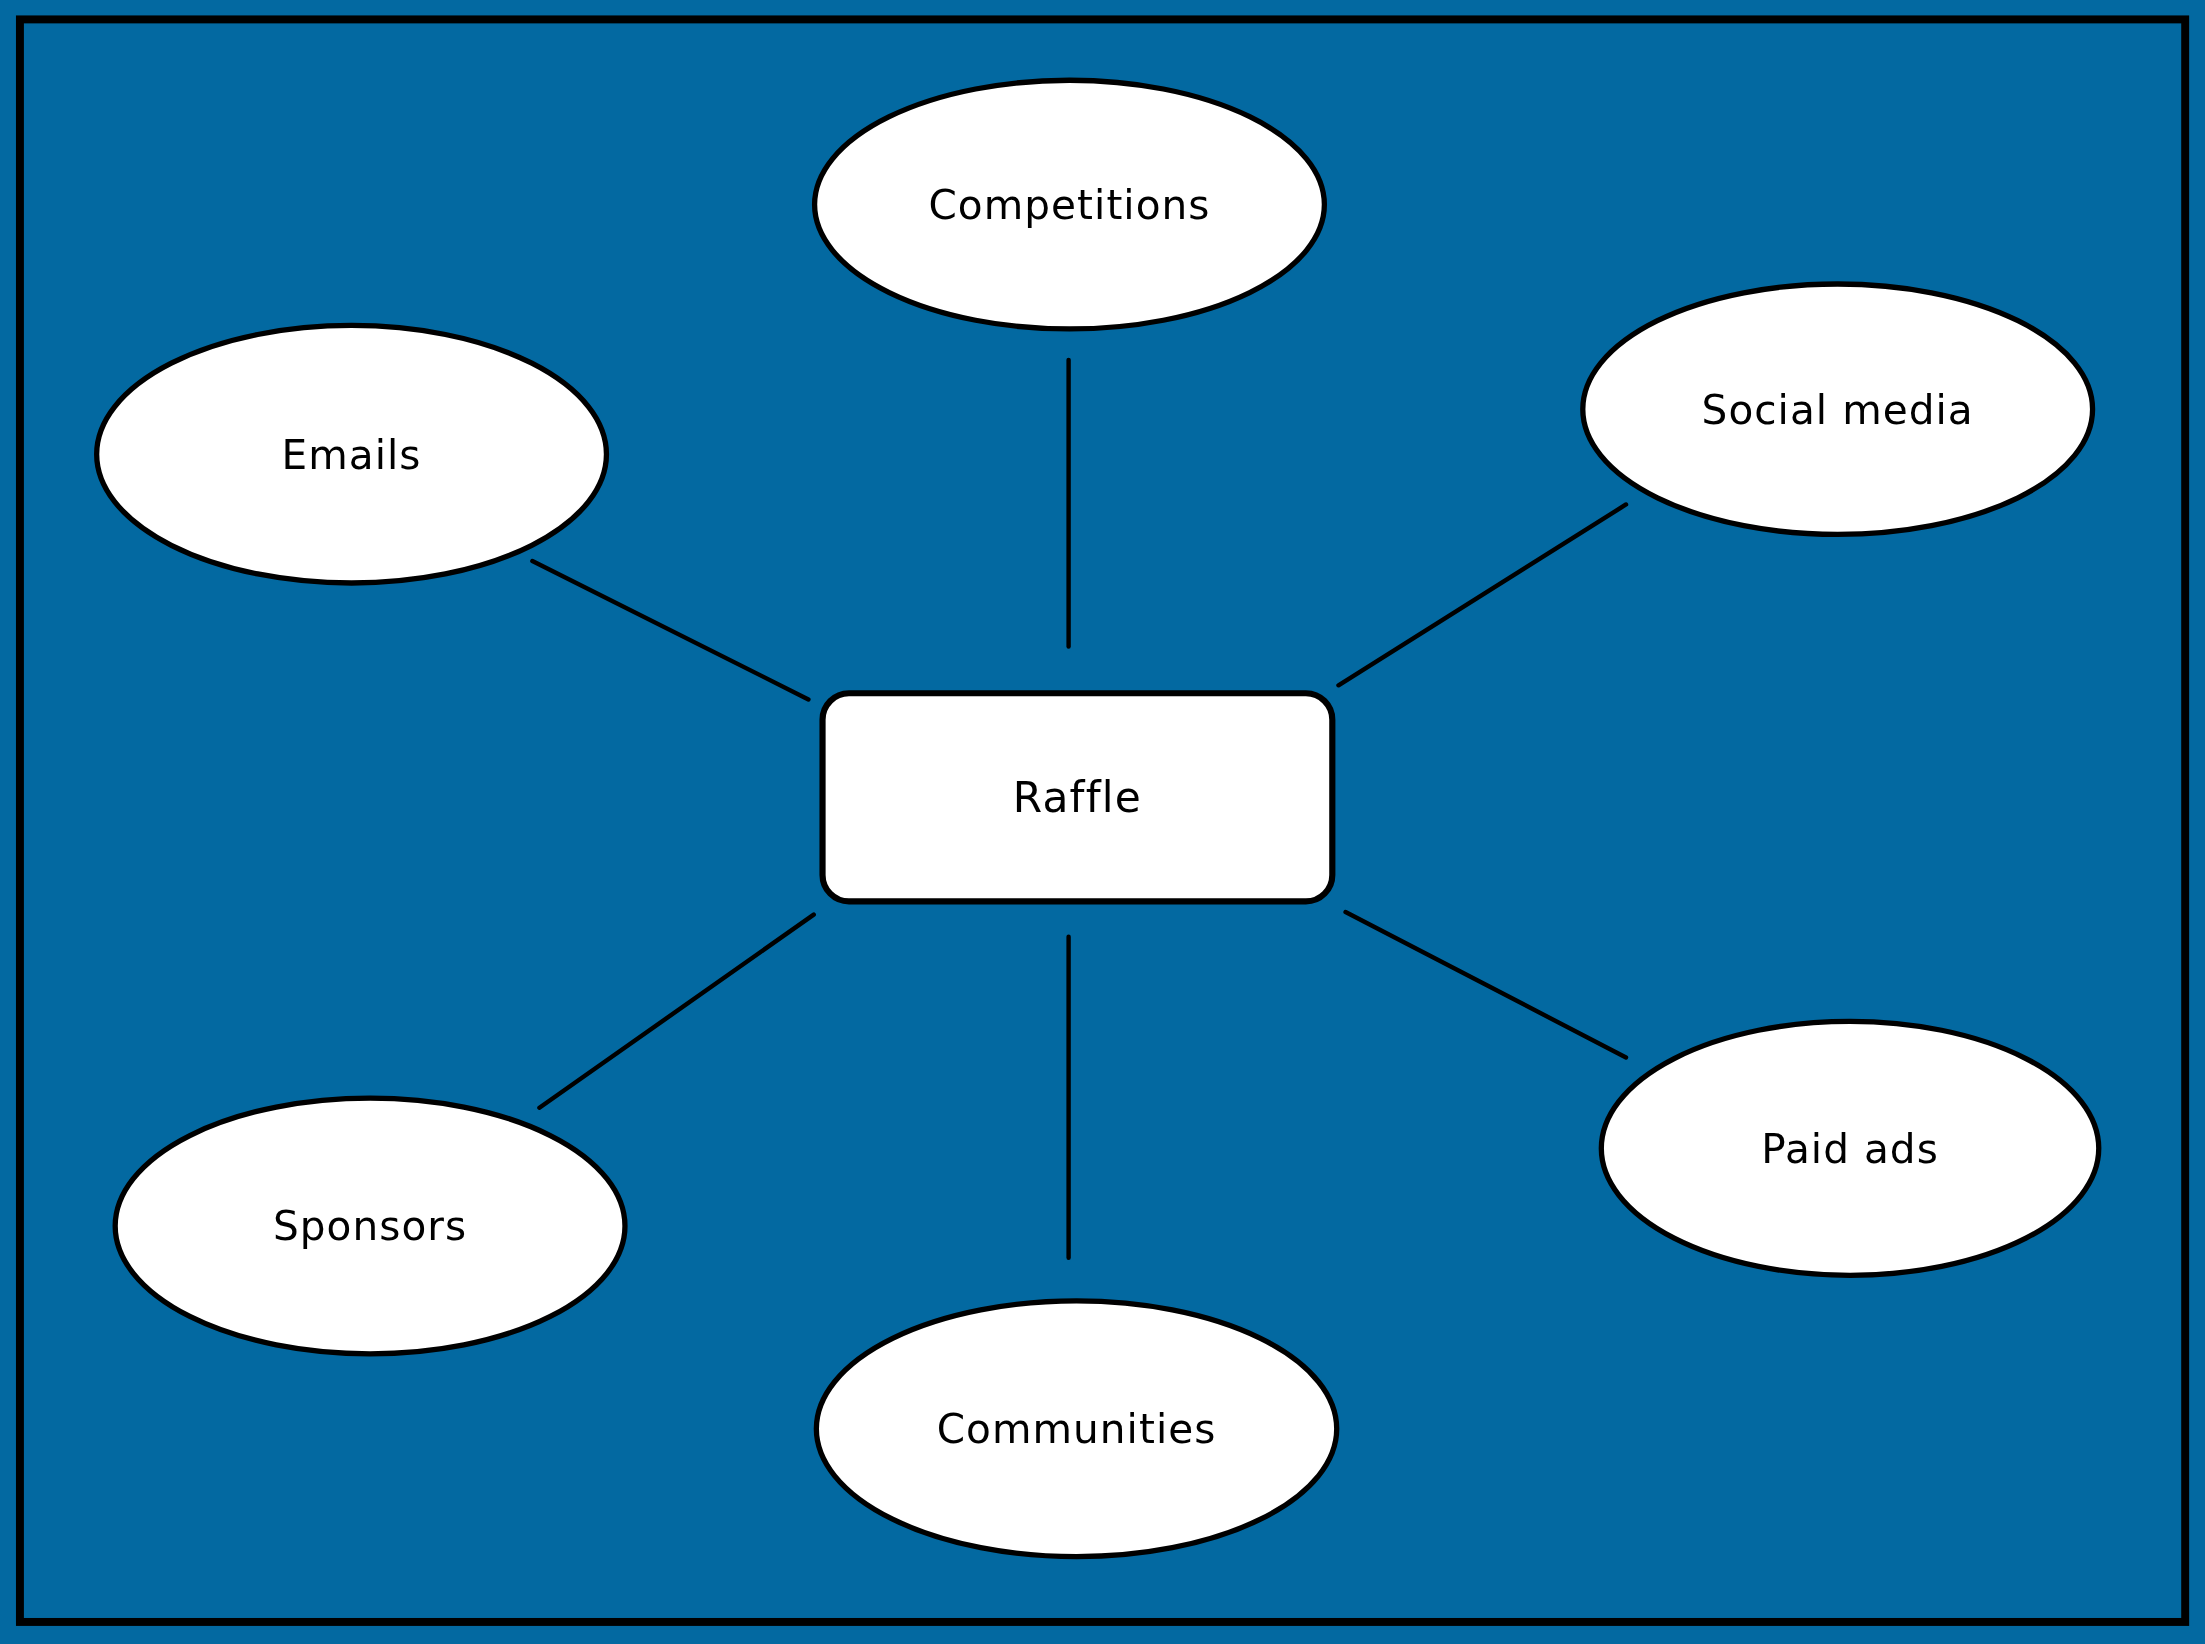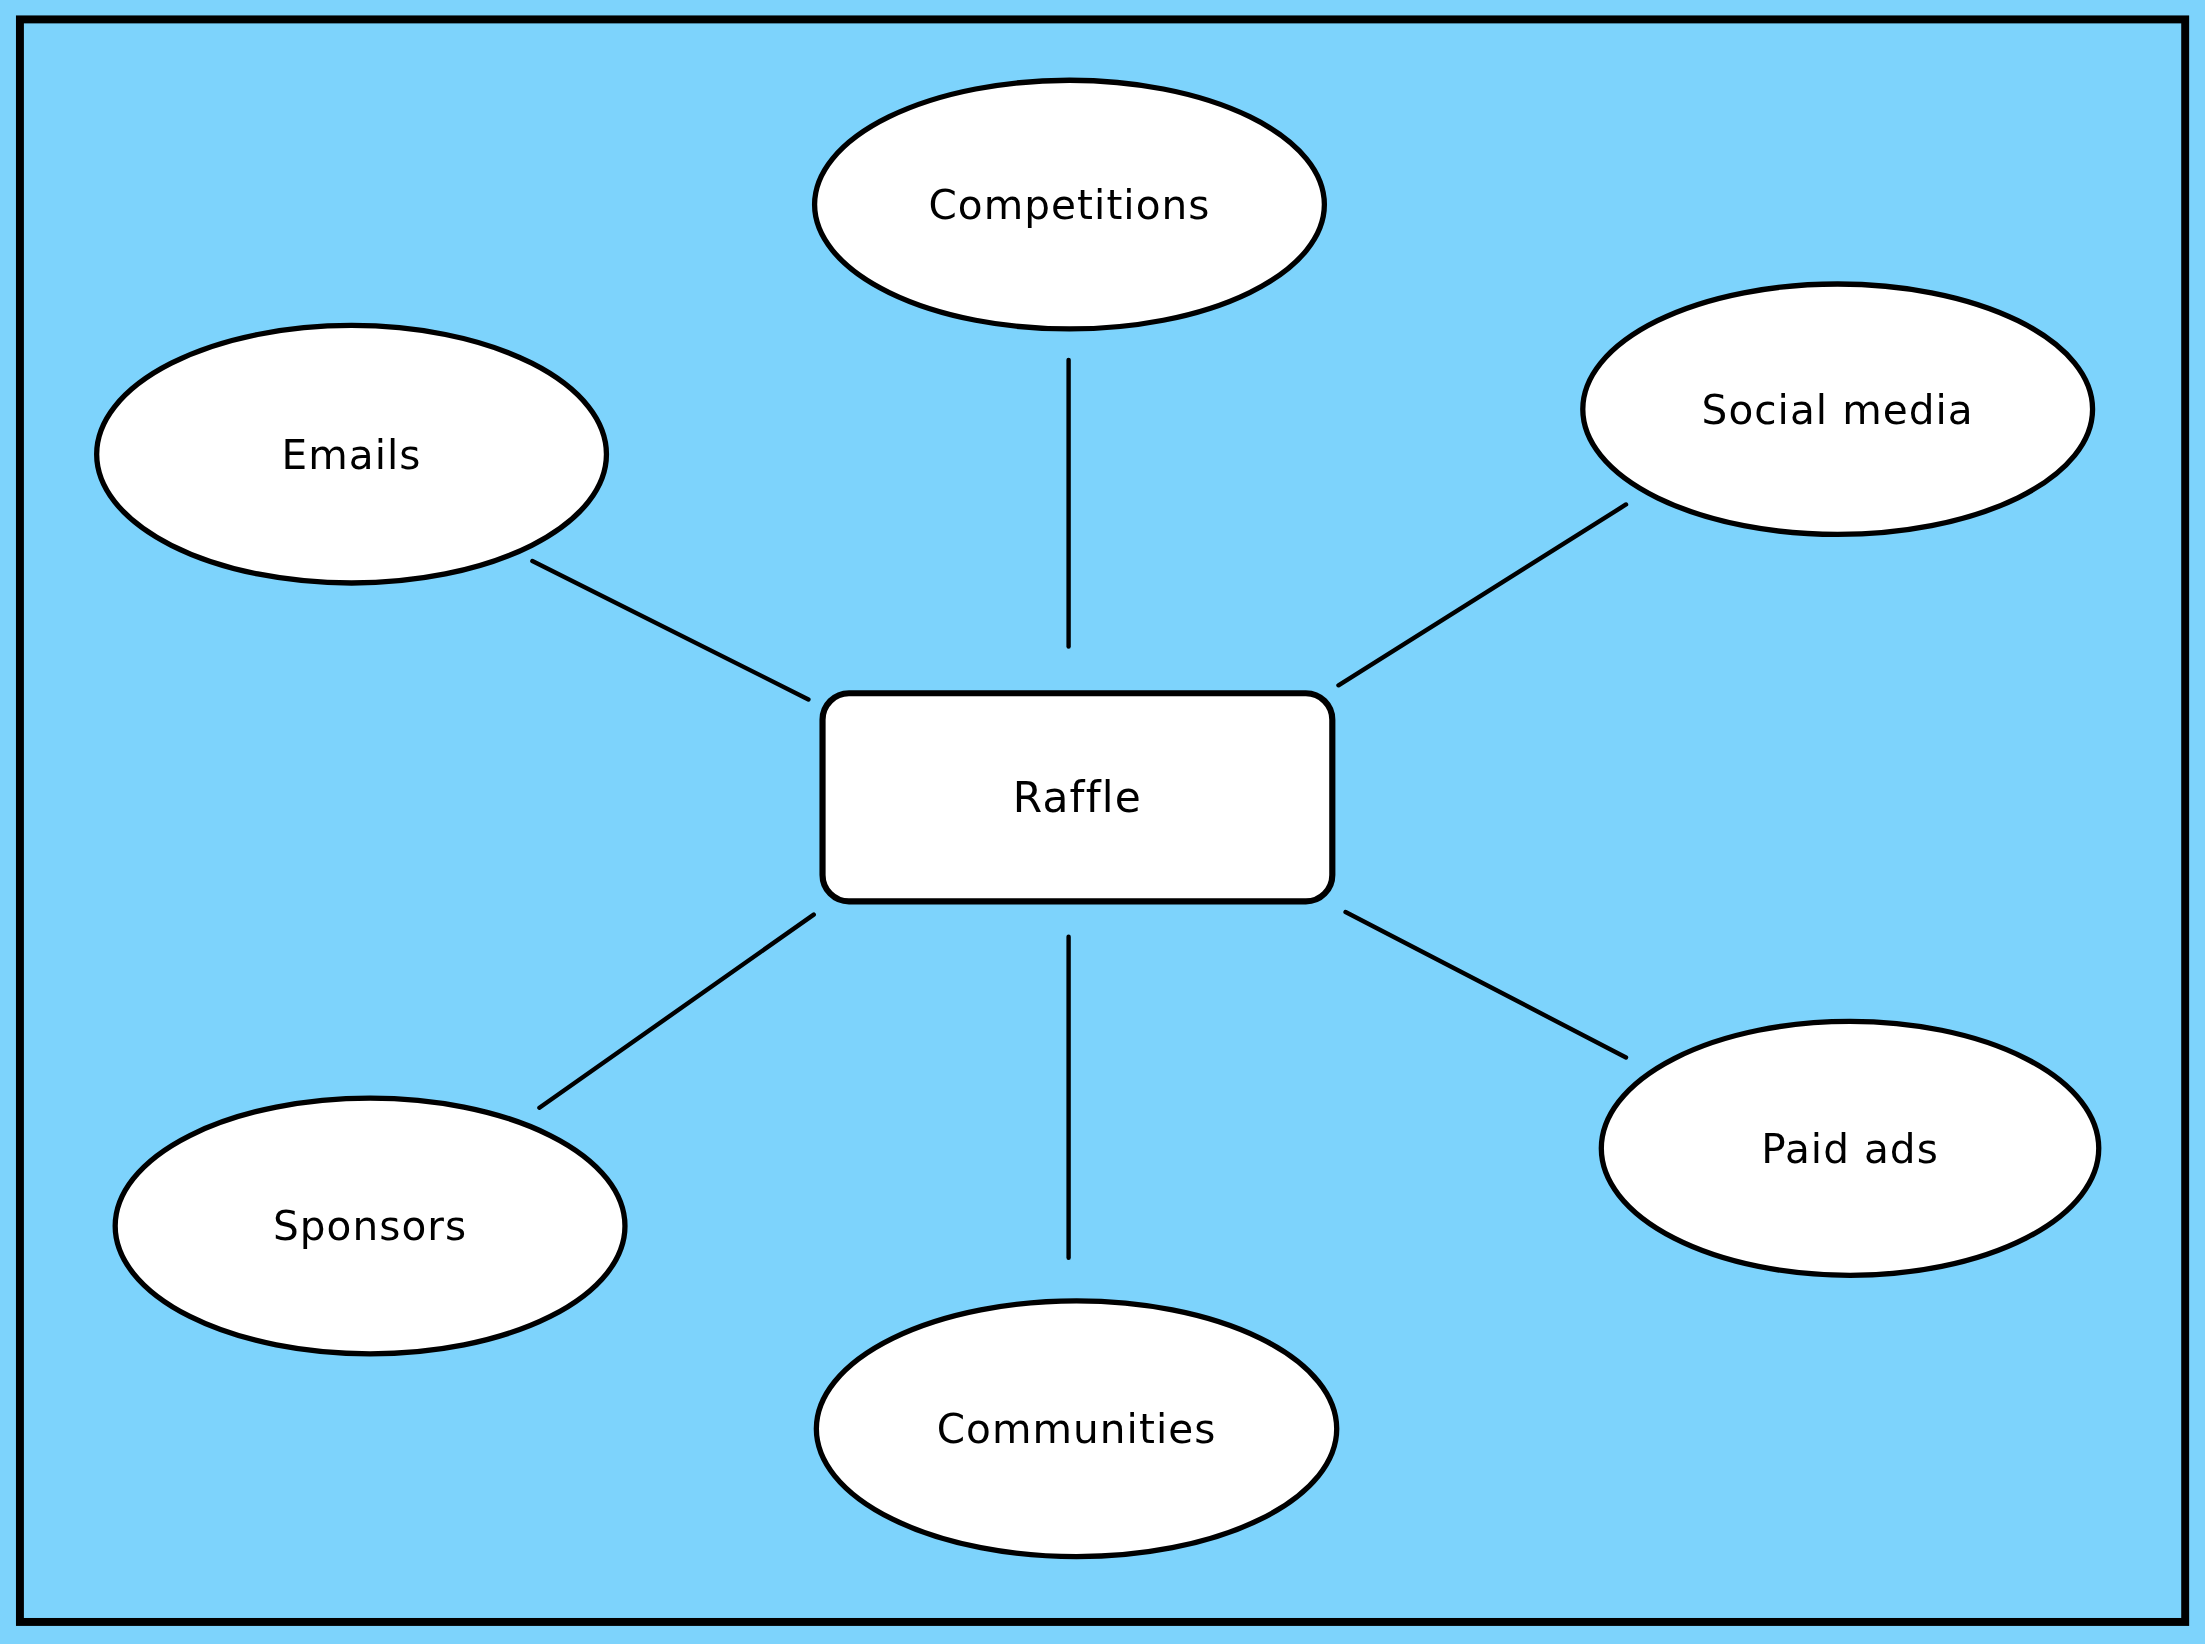--- a/index.html
+++ b/index.html
@@ -7,21 +7,21 @@
     padding: 0;
     background: #ffffff;
   }
   body {
     font-family: "DejaVu Sans", sans-serif;
   }
   #canvas {
     position: relative;
     width: 2206px;
     height: 1644px;
-    background: #7dd3fc;
+    background: #0369a1;
     overflow: hidden;
   }
   svg#diagram {
     display: block;
     width: 2206px;
     height: 1644px;
   }
   .node-shape {
     fill: #ffffff;
     stroke: #000000;

